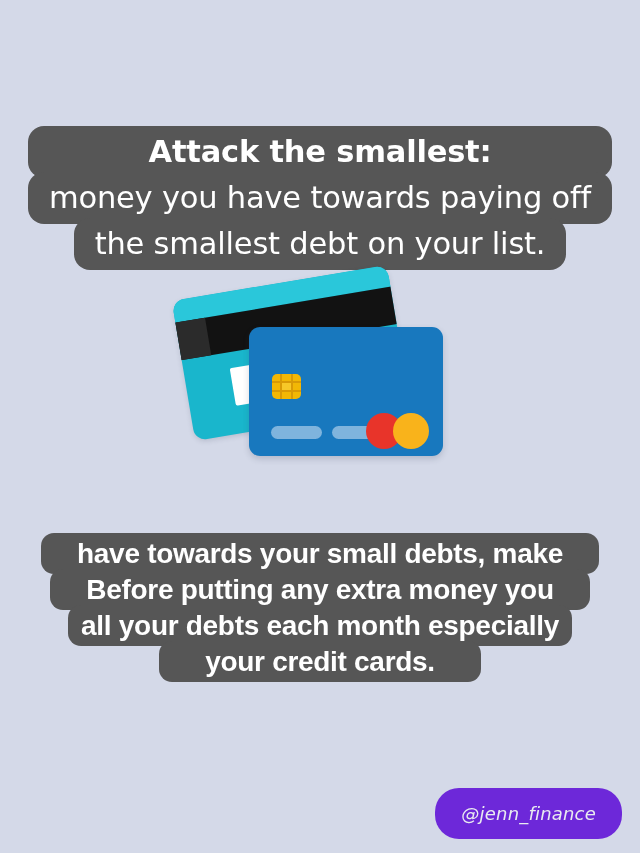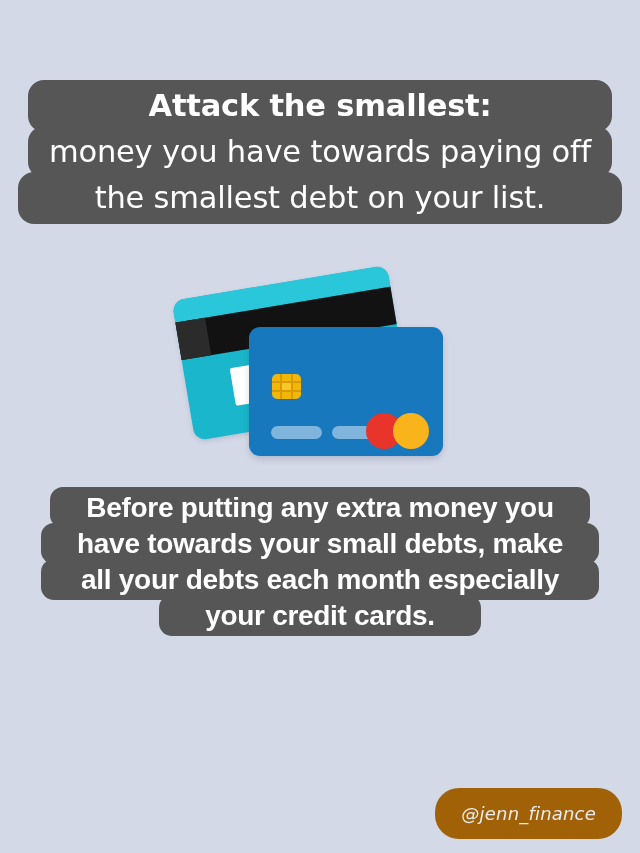--- a/index.html
+++ b/index.html
@@ -21,20 +21,21 @@
     height: 853px;
     background: #d4d9e8;
   }
 
   
   .textblock {
     position: absolute;
     display: flex;
     flex-direction: column;
     align-items: center;
+    margin-top: 46px;
   }
   .tline {
     background: #565656;
     color: #ffffff;
     display: flex;
     align-items: center;
     justify-content: center;
     box-sizing: border-box;
     white-space: nowrap;
     border-radius: 14px;
@@ -51,21 +52,21 @@
   #top-block .tline {
     font-size: 30.5px;
     line-height: 1.0;
     height: 52px;
     letter-spacing: -0.2px;
     font-weight: 400;
     font-family: "DejaVu Sans", sans-serif;
   }
   #top-block .tline.l1 { width: 584px; border-radius: 16px 16px 0 0; }
   #top-block .tline.l2 { width: 584px; border-radius: 0; }
-  #top-block .tline.l3 { width: 604px; border-radius: 0 0 16px 16px; }
+  #top-block .tline.l3 { width: 492px; border-radius: 0 0 16px 16px; }
   
   #top-block .tline.l1::after,
   #top-block .tline.l2::after {
     content: "";
     position: absolute;
     left: 0; right: 0;
     bottom: -3px;
     height: 6px;
     background: #565656;
     z-index: -1;
@@ -88,21 +89,21 @@
     line-height: 1.0;
     height: 41px;
     font-weight: 700;
     letter-spacing: -0.3px;
     font-family: "Liberation Sans", sans-serif;
     border-radius: 13px;
   }
   #bottom-block .tline.b1 { width: 540px; }
   #bottom-block .tline.b2 { width: 558px; }
   #bottom-block .tline.b3 { width: 558px; }
-  #bottom-block .tline.b4 { width: 558px; }
+  #bottom-block .tline.b4 { width: 504px; }
   #bottom-block .tline.b5 { width: 322px; }
   #bottom-block .tline + .tline { margin-top: -5px; }
 
   
   #cards {
     position: absolute;
     left: 180px;
     top: 270px;
     width: 290px;
     height: 200px;
@@ -232,21 +233,21 @@
     width: 36px; height: 36px;
     background: #f9b31b;
     border-radius: 50%;
   }
 
   
   #handle-badge {
     position: absolute;
     right: 18px;
     bottom: 14px;
-    background: #a16207;
+    background: #6d28d9;
     color: #e9ebf0;
     border-radius: 24px;
     padding: 15px 26px;
     font-size: 18px;
     font-style: italic;
     font-family: "DejaVu Sans", sans-serif;
     letter-spacing: 0.2px;
     white-space: nowrap;
   }
 </style>
@@ -284,21 +285,21 @@
       <div id="pill-2" class="card-pill"></div>
       <div id="brand-mark">
         <div id="brand-circle-red"></div>
         <div id="brand-circle-yellow"></div>
       </div>
     </div>
 
   </div>
 
   <div id="bottom-block" class="textblock">
+    <div class="tline b2">have towards your small debts, make</div>
     <div class="tline b1">Before putting any extra money you</div>
-    <div class="tline b2">have towards your small debts, make</div>
     <div class="tline b4">all your debts each month especially</div>
     <div class="tline b5">your credit cards.</div>
   </div>
 
   <div id="handle-badge">@jenn_finance</div>
 
 </div>
 
 </body></html>

